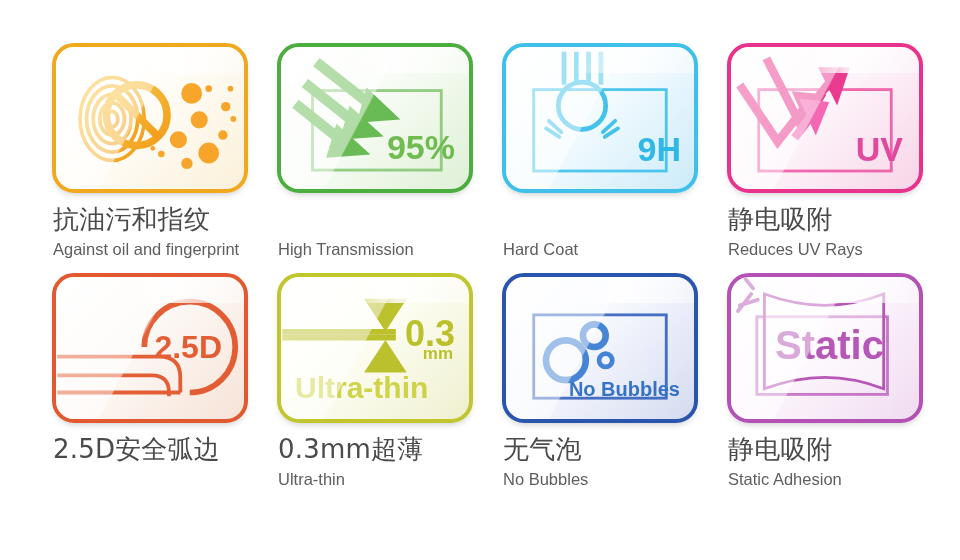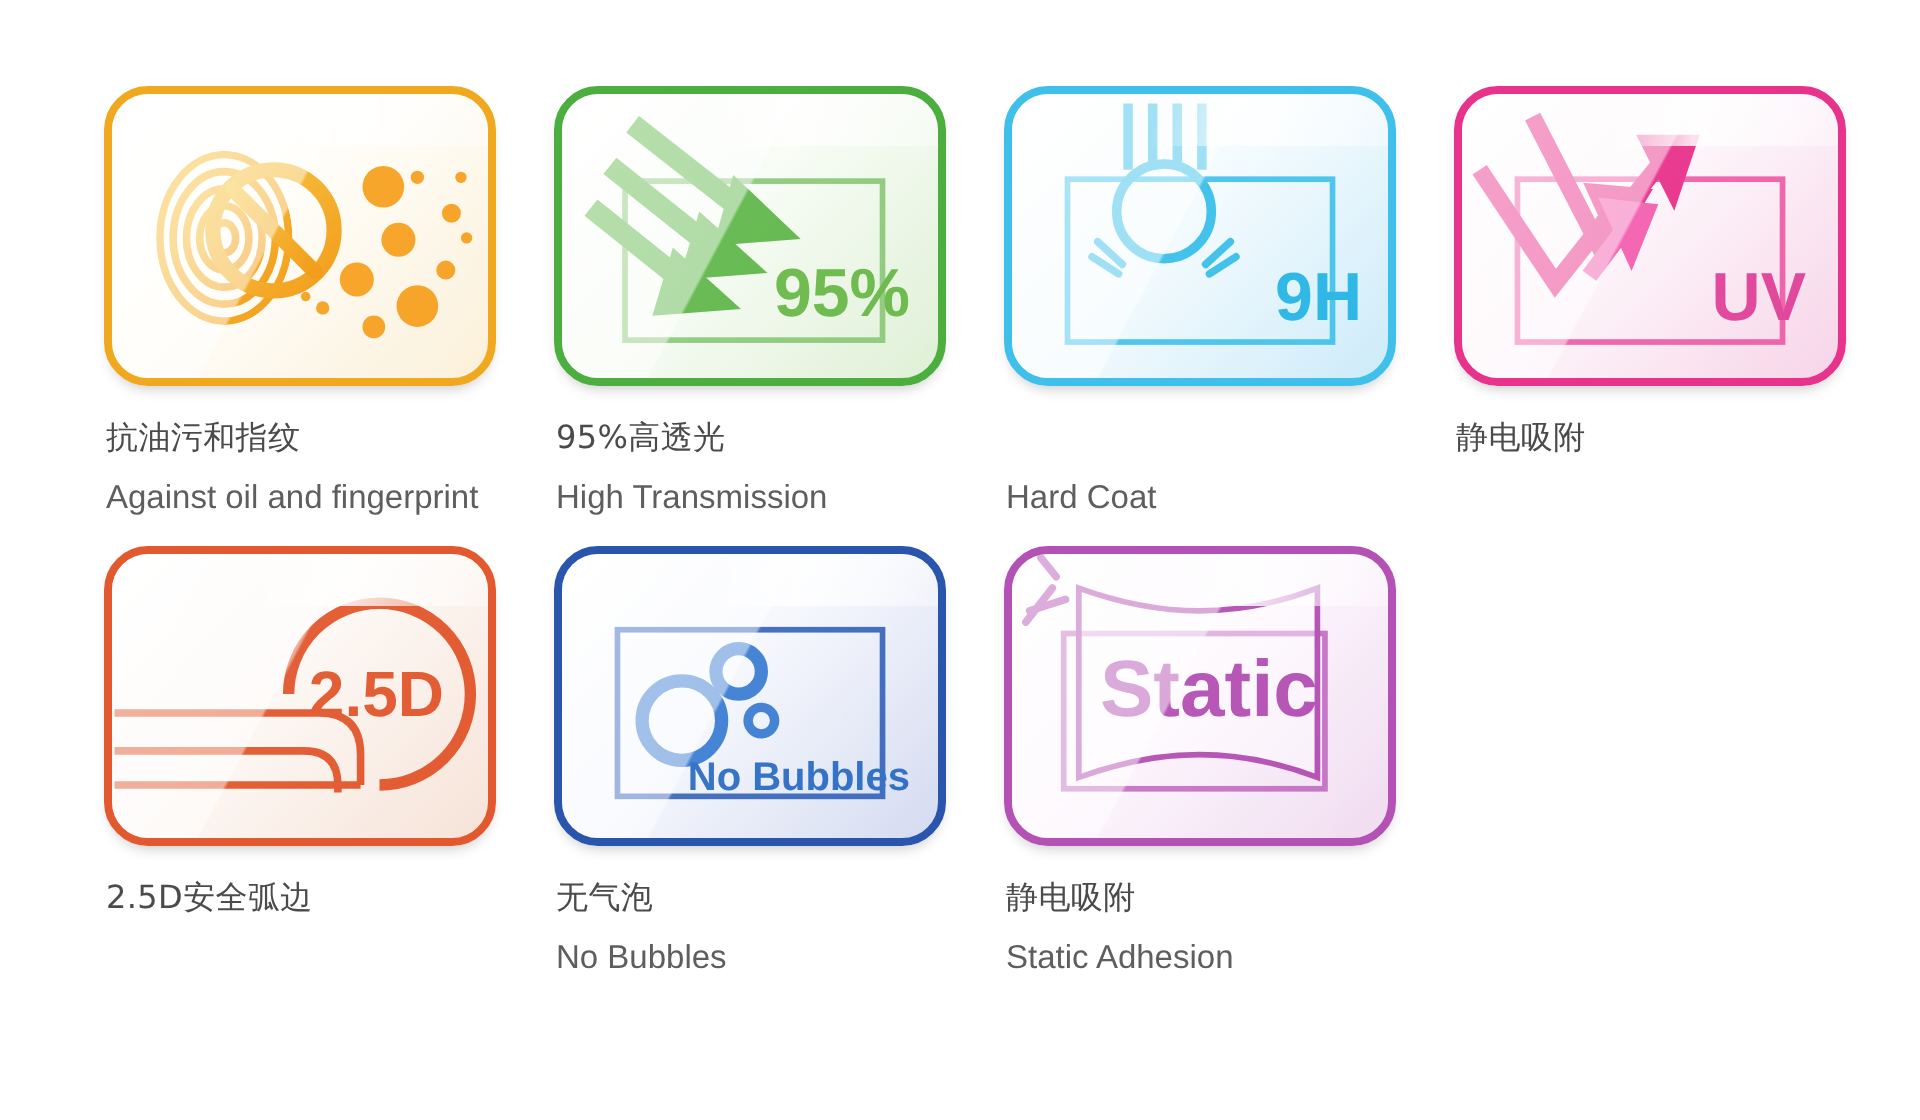--- a/index.html
+++ b/index.html
@@ -45,21 +45,21 @@
   }
   .topsheen{
     position:absolute;left:0;top:0;width:100%;height:26px;
     background:linear-gradient(100deg,rgba(255,255,255,0) 38%,rgba(255,255,255,0.85) 62%,rgba(255,255,255,0.35) 100%);
     pointer-events:none;
   }
 
   
   .cap-cn{
     position:absolute;left:1px;top:163px;
-    font-size:16px;line-height:26px;color:#4b4b4d;
+    font-size:26px;line-height:26px;color:#4b4b4d;
     letter-spacing:0.2px;white-space:nowrap;
     font-family:"DejaVu Sans","Liberation Sans",sans-serif;
   }
   .cap-en{
     position:absolute;left:1px;top:196px;
     font-size:16.5px;line-height:20px;color:#5e5e60;
     white-space:nowrap;
     font-family:"Liberation Sans","DejaVu Sans",sans-serif;
     text-align:right;
   }
@@ -145,21 +145,20 @@
               <polygon points="74,72 94,90 68,92"></polygon>
               <line x1="14" y1="60" x2="64" y2="100"></line>
               <polygon points="60,91 80,109 54,111"></polygon>
             </g>
           </svg>
         </div>
         <div class="lbl lbl-95">95%</div>
         <div class="gloss"></div>
         <div class="topsheen"></div>
       </div>
-      <div class="cap-cn">95%高透光</div>
       <div class="cap-en">High Transmission</div>
     </div>
 
     <div class="cell">
       <div class="tile" style="--brd:#3fc0ea;--fill:linear-gradient(135deg,#ffffff 0%,#f3fbfe 45%,#ccebf9 100%);">
         <div class="art">
           <svg viewBox="0 0 196 150" xmlns="http://www.w3.org/2000/svg">
             <rect x="28" y="45" width="140" height="86" fill="none" stroke="#49c4ec" stroke-width="3"></rect>
             <g stroke="#3cc0ea" stroke-width="5" stroke-linecap="butt">
               <line x1="60" y1="5" x2="60" y2="40"></line>
@@ -198,20 +197,21 @@
               <polyline points="66,96 84,72" fill="none"></polyline>
               <polygon points="78,60 96,62 88,82"></polygon>
             </g>
           </svg>
         </div>
         <div class="lbl lbl-uv">UV</div>
         <div class="gloss"></div>
         <div class="topsheen"></div>
       </div>
       <div class="cap-cn">静电吸附</div>
+      <div class="cap-en">Reduces UV Rays</div>
     </div>
 
     <div class="cell">
       <div class="tile" style="--brd:#e2592f;--fill:linear-gradient(135deg,#ffffff 0%,#fdf8f4 45%,#f6e3d7 100%);">
         <div class="art">
           <svg viewBox="0 0 196 150" xmlns="http://www.w3.org/2000/svg">
             <g fill="none" stroke="#e2592f" stroke-width="4">
               <path d="M0 84 H108 Q130 84 130 106 V122"></path>
               <path d="M0 104 H100 Q118 104 118 122 V126"></path>
               <line x1="0" y1="122" x2="130" y2="122"></line>
@@ -219,20 +219,41 @@
             </g>
           </svg>
         </div>
         <div class="lbl lbl-25d">2.5D</div>
         <div class="gloss"></div>
         <div class="topsheen"></div>
       </div>
       <div class="cap-cn">2.5D安全弧边</div>
     </div>
 
+    <div class="cell">
+      <div class="tile" style="--brd:#c0c62c;--fill:linear-gradient(135deg,#ffffff 0%,#fdfdf2 45%,#eff0cf 100%);">
+        <div class="art">
+          <svg viewBox="0 0 196 150" xmlns="http://www.w3.org/2000/svg">
+            <g stroke="#b9bf26" stroke-width="6" fill="#b9bf26">
+              <line x1="0" y1="58" x2="120" y2="58"></line>
+              <line x1="0" y1="64" x2="120" y2="64"></line>
+              <polygon points="92,26 126,26 109,52"></polygon>
+              <polygon points="92,98 126,98 109,72"></polygon>
+            </g>
+          </svg>
+        </div>
+        <div class="lbl lbl-03">0.3</div>
+        <div class="lbl lbl-mm">mm</div>
+        <div class="lbl lbl-ultra">Ultra-thin</div>
+        <div class="gloss"></div>
+        <div class="topsheen"></div>
+      </div>
+      <div class="cap-cn">0.3mm超薄</div>
+      <div class="cap-en">Ultra-thin</div>
+    </div>
 
     <div class="cell">
       <div class="tile" style="--brd:#2a55ad;--fill:linear-gradient(135deg,#ffffff 0%,#f5f7fd 45%,#d4dbf0 100%);">
         <div class="art">
           <svg viewBox="0 0 196 150" xmlns="http://www.w3.org/2000/svg">
             <rect x="28" y="40" width="140" height="88" fill="none" stroke="#3f6bbf" stroke-width="3"></rect>
             <g fill="none" stroke="#3f7fd4" stroke-width="7">
               <circle cx="62" cy="88" r="21"></circle>
               <circle cx="92" cy="62" r="12"></circle>
             </g>

